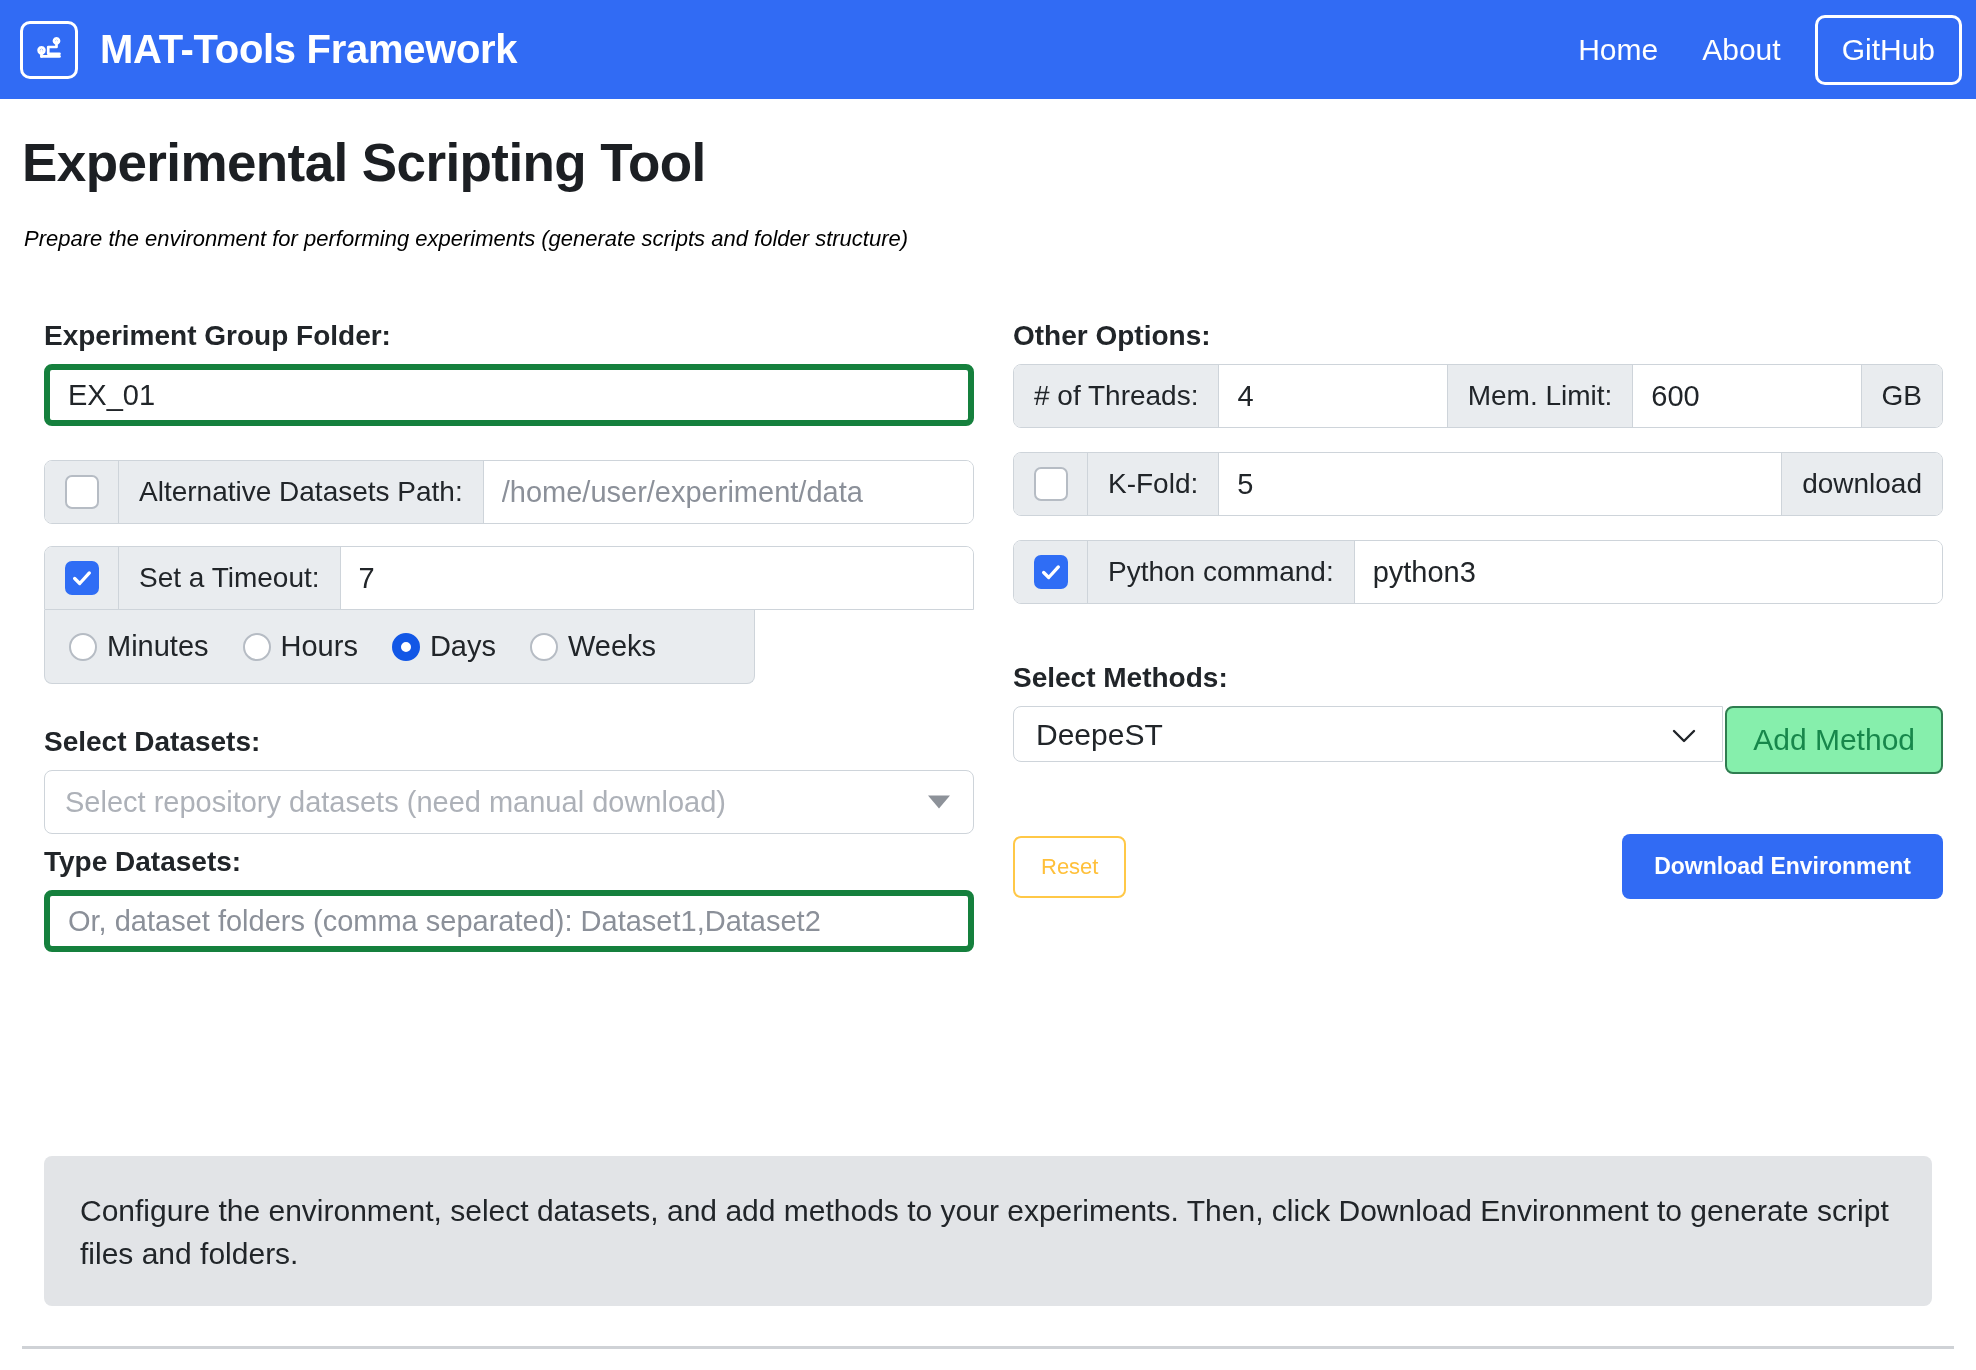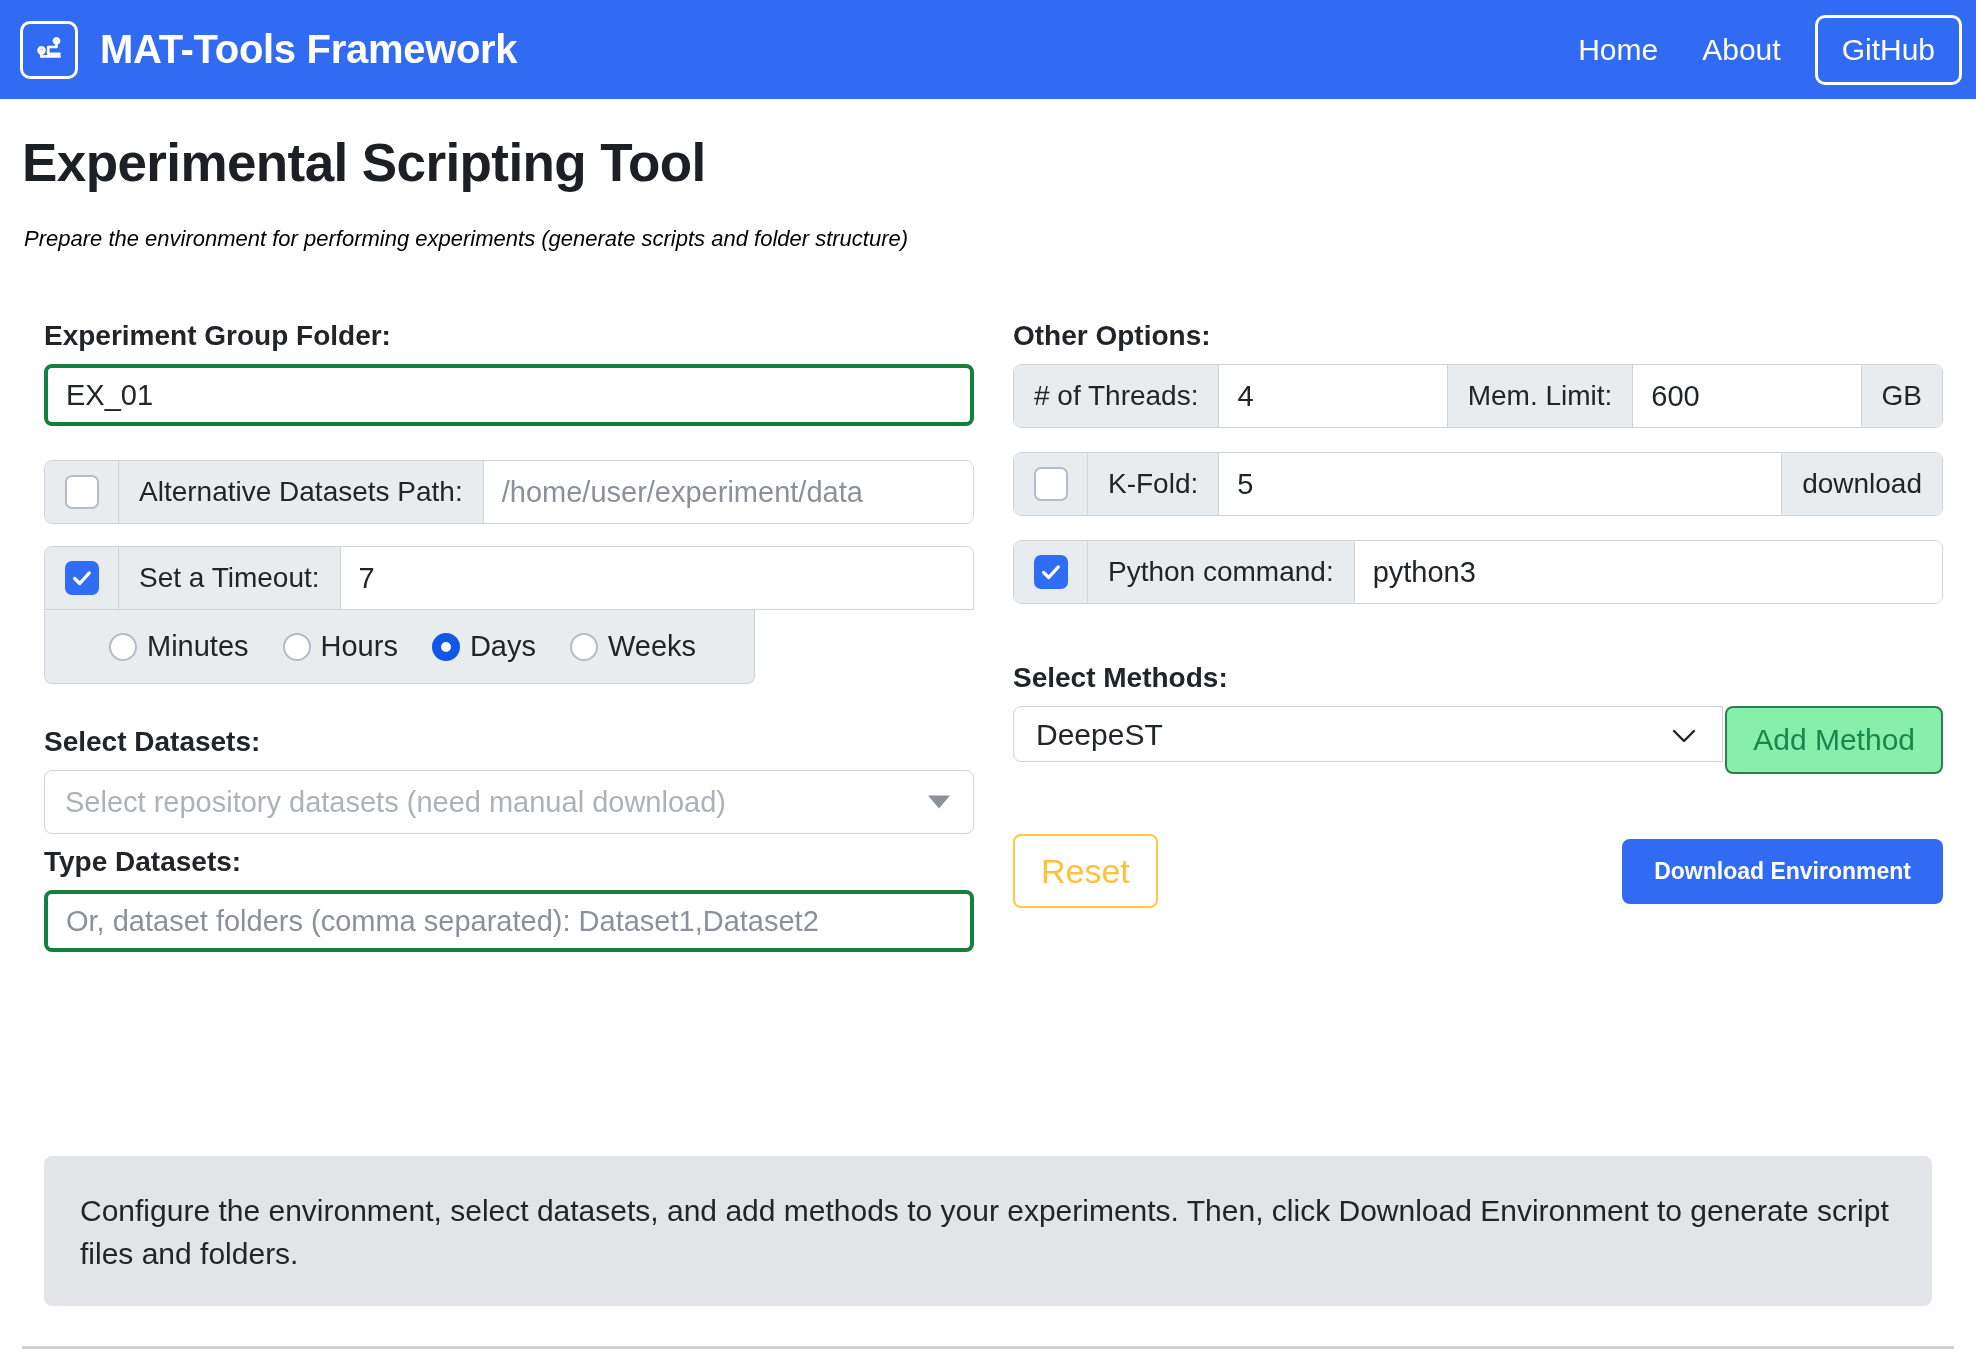--- a/index.html
+++ b/index.html
@@ -58,21 +58,21 @@
   .col-left  { position: absolute; left: 44px;  top: 322px; width: 930px; }
   .col-right { position: absolute; left: 1013px; top: 322px; width: 930px; }
 
   .field-label {
     font-size: 28px; font-weight: 700; color: #212529; line-height: 1;
     margin: 0 0 14px 0; display: block;
   }
 
   
   .tinput {
-    width: 100%; height: 62px; border: 4px solid #15803d; border-radius: 8px;
+    width: 100%; height: 62px; border: 6px solid #15803d; border-radius: 8px;
     background: #fff; font-size: 29px; color: #212529;
     padding: 0 18px; font-family: "Liberation Sans", sans-serif;
     outline: none; display: block;
   }
   .tinput::placeholder { color: #8b9099; }
 
   
   .igroup {
     display: flex; align-items: stretch; width: 100%;
     border: 1px solid #ced4da; border-radius: 8px; overflow: hidden;
@@ -105,21 +105,21 @@
   .cbox.checked {
     background: #2f6df5; border-color: #2f6df5;
     display: flex; align-items: center; justify-content: center;
   }
   .cbox.checked svg { display: block; }
 
   .radio-row {
     background: #e9ecef; border: 1px solid #ced4da; border-top: none;
     border-radius: 0 0 8px 8px;
     height: 74px; display: flex; align-items: center;
-    padding-left: 64px; gap: 0px;
+    padding-left: 24px; gap: 0px;
   }
   .radio-item { display: flex; align-items: center; margin-right: 34px; }
   .rdot {
     width: 28px; height: 28px; border-radius: 50%; border: 2px solid #b6bcc4;
     background: #fff; flex: none; margin-right: 10px;
   }
   .rdot.on { border: 9px solid #1257e6; background: #fff; }
   .radio-label { font-size: 29px; color: #212529; line-height: 1; white-space: nowrap; }
 
   
@@ -159,21 +159,21 @@
     white-space: nowrap;
   }
 
   
   .actions {
     display: flex; align-items: center; justify-content: space-between;
     width: 100%; margin-top: 60px;
   }
   .btn-reset {
     border: 2px solid #ffc847; border-radius: 8px; background: #fff;
-    color: #ffc03a; font-size: 34px; padding: 18px 26px; line-height: 1;
+    color: #ffc03a; font-size: 22px; padding: 18px 26px; line-height: 1;
     cursor: pointer; font-family: "Liberation Sans", sans-serif;
   }
   .btn-download {
     border: none; border-radius: 8px; background: #316bf4;
     color: #ffffff; font-size: 23px; font-weight: 700;
     padding: 21px 32px; line-height: 1; cursor: pointer;
     font-family: "Liberation Sans", sans-serif;
   }
 
   

